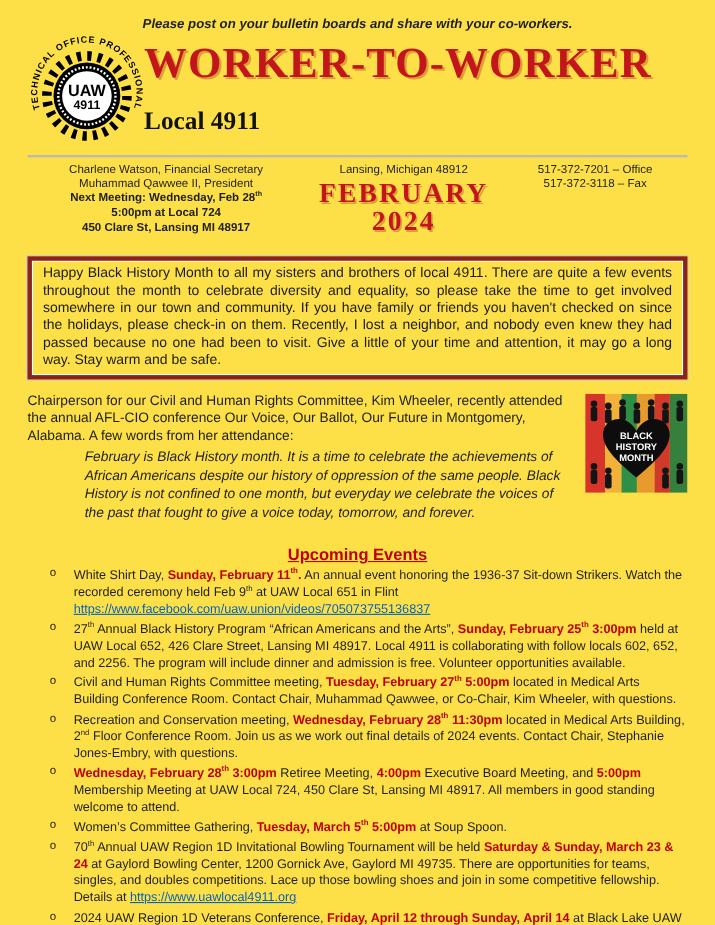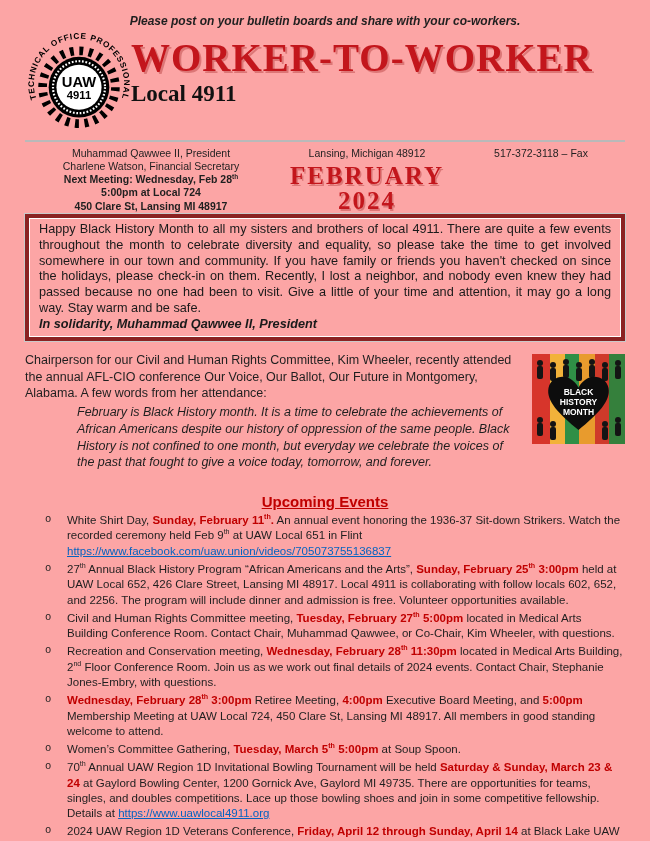--- a/index.html
+++ b/index.html
@@ -1,42 +1,42 @@
 <!DOCTYPE html>
 <html><head>
 <meta charset="utf-8">
 <style>
   html,body{margin:0;padding:0;background:#e8e8e8;}
   .page{
-    width:650px;height:841px;margin:0 auto;background:#fca5a5;
+    width:650px;height:841px;margin:0 auto;background:#fde047;
     font-family:"Liberation Sans",sans-serif;color:#1f1f1f;
     position:relative;overflow:hidden;box-sizing:border-box;
     padding:12px 25px 0 25px;
   }
   .notice{text-align:center;font-weight:bold;font-style:italic;font-size:12px;margin:2px 0 2px;}
   .header{display:flex;align-items:flex-start;border-bottom:2px solid #b9b9b9;padding-bottom:2px;}
   .logo-wrap{flex:0 0 104px;width:104px;margin-left:2px;}
   .titles{flex:1;text-align:left;padding-top:8px;}
   .main-title{
     font-family:"Liberation Serif",serif;font-weight:bold;font-size:39px;line-height:1.05;
     color:#c3161c;letter-spacing:1px;text-shadow:2px 2px 0 rgba(145,10,10,0.30);
   }
-  .sub-title{font-family:"Liberation Serif",serif;font-weight:bold;font-size:23px;color:#111;margin-top:2px;}
+  .sub-title{font-family:"Liberation Serif",serif;font-weight:bold;font-size:23px;color:#111;margin-top:18px;}
   .contact{display:flex;margin-top:5px;}
   .c-col{text-align:center;font-size:10.5px;line-height:1.25;}
   .c1{width:42%;}.c2{width:30%;}.c3{width:28%;}
   .bold{font-weight:bold;}
   .issue{
     font-family:"Liberation Serif",serif;font-weight:bold;font-size:25px;color:#c3161c;
     letter-spacing:2px;text-shadow:1.5px 1.5px 0 rgba(145,10,10,0.30);margin-top:3px;line-height:1;
   }
   .website{font-weight:bold;font-style:italic;text-decoration:underline;color:#000;cursor:pointer;}
   .message-box{
     border:4px solid #8b2222;box-shadow:inset 0 0 0 1px #fff, 0 0 0 1px #c9c9c9;
-    padding:4px 10px 5px;margin-top:1px;font-size:12.7px;line-height:1.24;text-align:justify;color:#1a1a1a;
+    padding:4px 10px 5px;margin-top:19px;font-size:12.7px;line-height:1.24;text-align:justify;color:#1a1a1a;
   }
   .signature{font-weight:bold;font-style:italic;}
   .article{margin-top:11px;font-size:12.5px;line-height:1.3;}
   .bhm{float:right;width:93px;height:90px;margin:2px 0 4px 10px;}
   .quote{font-style:italic;margin:3px 6px 0 52px;line-height:1.34;}
   .events-heading{text-align:center;color:#c00000;font-weight:bold;font-size:15px;text-decoration:underline;margin:22px 0 3px;}
   ul.events{list-style:none;margin:0;padding:0 0 0 20px;}
   ul.events li{display:flex;font-size:11.5px;line-height:1.33;margin-bottom:3px;}
   .marker{font-family:"Liberation Mono",monospace;flex:0 0 22px;width:22px;font-size:10.5px;}
   .r{color:#c00000;font-weight:bold;}
@@ -69,38 +69,38 @@
       </svg>
     </div>
     <div class="titles">
       <div class="main-title" style="text-transform:uppercase;">Worker-To-Worker</div>
       <div class="sub-title">Local 4911</div>
     </div>
   </div>
 
   <div class="contact">
     <div class="c-col c1">
+      <div>Charlene Watson, Financial Secretary</div>
       <div>Muhammad Qawwee II, President</div>
-      <div>Charlene Watson, Financial Secretary</div>
       <div class="bold"><span>Next Meeting: Wednesday, Feb 28</span><span class="sup">th</span></div>
       <div class="bold">5:00pm at Local 724</div>
       <div class="bold">450 Clare St, Lansing MI 48917</div>
     </div>
     <div class="c-col c2">
       <div>Lansing, Michigan 48912</div>
       <div class="issue">FEBRUARY 2024</div>
     </div>
     <div class="c-col c3">
+      <div>517-372-7201 – Office</div>
       <div>517-372-3118 – Fax</div>
     </div>
   </div>
 
   <div class="message-box">
     <span>Happy Black History Month to all my sisters and brothers of local 4911.  There are quite a few events throughout the month to celebrate diversity and equality, so please take the time to get involved somewhere in our town and community.  If you have family or friends you haven't checked on since the holidays, please check-in on them.  Recently, I lost a neighbor, and nobody even knew they had passed because no one had been to visit.  Give a little of your time and attention, it may go a long way.  Stay warm and be safe.</span><br>
-    <span class="signature">In solidarity, Muhammad Qawwee II, President</span>
   </div>
 
   <div class="article">
     <svg class="bhm" viewBox="0 0 93 90">
       <rect x="0" y="0" width="18" height="90" fill="#d7352b"></rect>
       <rect x="18" y="0" width="15" height="90" fill="#f2b23a"></rect>
       <rect x="33" y="0" width="14" height="90" fill="#2f8f46"></rect>
       <rect x="47" y="0" width="16" height="90" fill="#e89b2d"></rect>
       <rect x="63" y="0" width="14" height="90" fill="#cf3a2a"></rect>
       <rect x="77" y="0" width="16" height="90" fill="#35803c"></rect>

